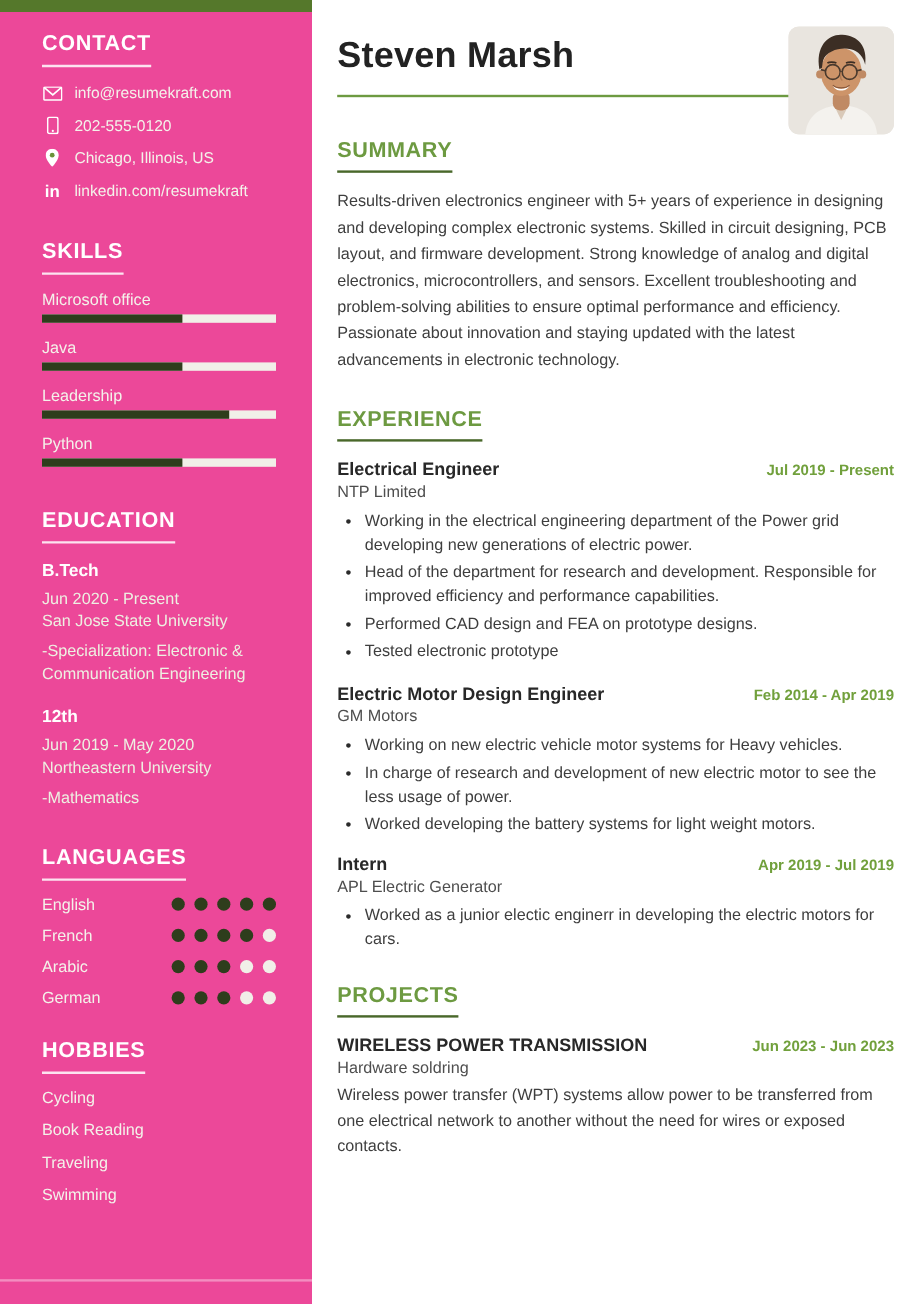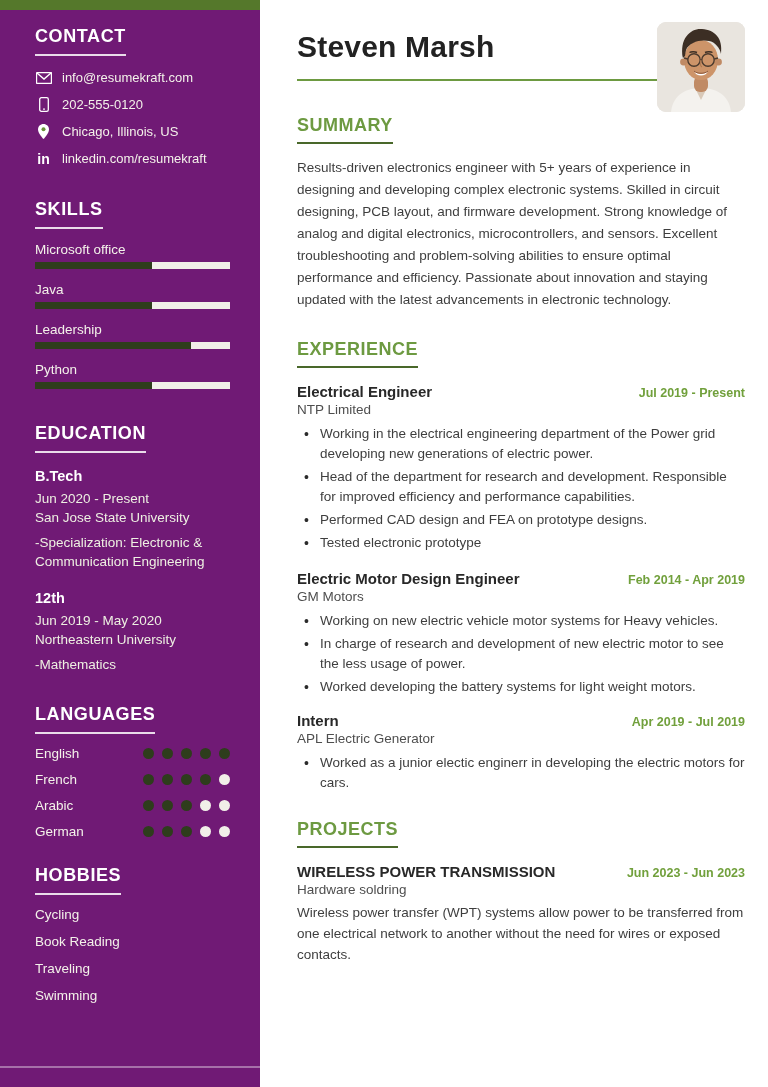--- a/index.html
+++ b/index.html
@@ -7,21 +7,21 @@
   body {
     font-family:"Liberation Sans","DejaVu Sans",sans-serif;
     background:#ffffff; position:relative; overflow:hidden;
     -webkit-font-smoothing:antialiased;
   }
   .page { position:absolute; inset:0; display:flex; }
 
   
   .sidebar {
     width:260px; min-width:260px; height:100%;
-    background:#701a75; color:#f2f1e8; position:relative;
+    background:#ec4899; color:#f2f1e8; position:relative;
     padding:0 30px 0 35px;
   }
   .sidebar-topstrip {
     position:absolute; top:0; left:0; width:100%; height:10px;
     background:#55782b;
   }
   .sidebar-bottomline {
     position:absolute; top:1066px; left:0; width:100%; height:2px;
     background:rgba(255,255,255,0.38);
   }
@@ -50,21 +50,21 @@
   .lang-row { display:flex; align-items:center; justify-content:space-between; margin-bottom:11px; }
   .lang-name { font-size:13.5px; color:#f4f2ea; }
   .dots { display:flex; gap:8px; }
   .dot { width:11px; height:11px; border-radius:50%; background:#f1efe8; }
   .dot.filled { background:#2e3d1c; }
   
   .hobby-list { margin-top:12px; }
   .hobby-item { font-size:13.5px; color:#f4f2ea; margin-bottom:12px; }
 
   
-  .main { flex:1; position:relative; padding:30px 23px 0 37px; }
+  .main { flex:1; position:relative; padding:30px 23px 0 21px; }
   .photo {
     position:absolute; top:22px; right:23px; width:88px; height:90px;
     border-radius:9px; overflow:hidden; background:#e9e5df;
   }
   .photo svg { display:block; width:100%; height:100%; }
   .person-name { font-size:30px; font-weight:bold; color:#222222; letter-spacing:0.2px; }
   .person-title { margin-top:11px; font-size:15px; font-weight:bold; color:#333333; letter-spacing:0.4px; }
   .header-rule { margin-top:15px; height:2px; background:#6d9a41; }
 
   .main-section { margin-top:34px; }

